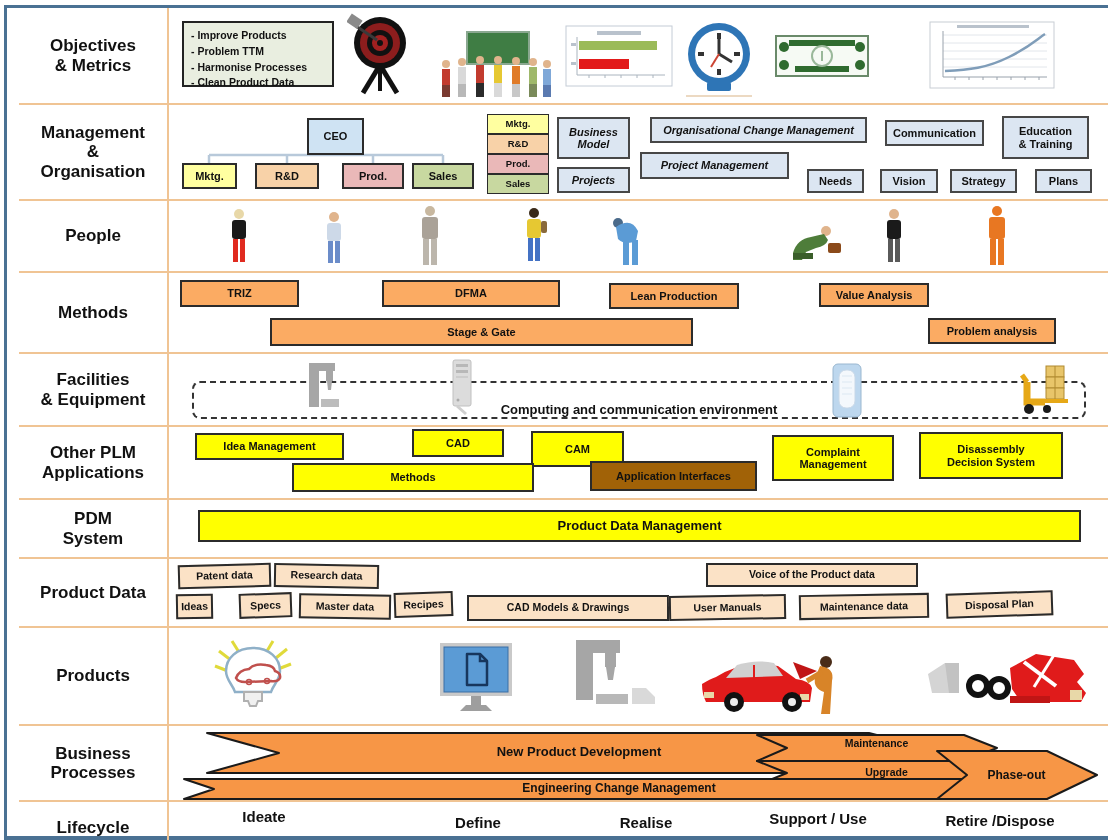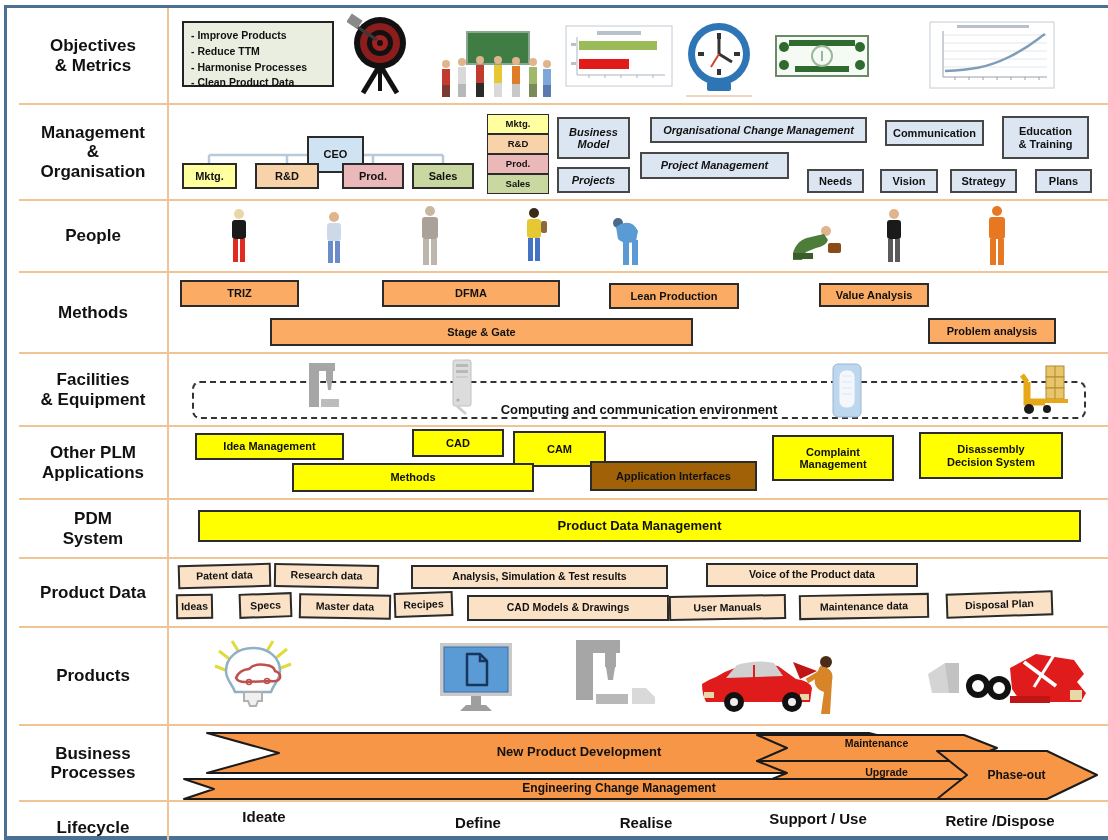--- a/index.html
+++ b/index.html
@@ -26,21 +26,21 @@
 <body>
 
 <div class="frame">
 
   <div class="row" style="height:95px">
     <div class="rlabel">Objectives
 &amp; Metrics</div>
     <div class="rcontent">
       <div class="obox" style="left:13px;top:13px;width:152px;height:66px;box-sizing:border-box">
         <div>- Improve Products</div>
-        <div>- Reduce TTM</div>
+        <div>- Problem TTM</div>
         <div>- Harmonise Processes</div>
         <div>- Clean Product Data</div>
       </div>
       <svg class="ic" style="left:178px;top:5px" width="66" height="84" viewBox="0 0 66 84">
         <line x1="33" y1="52" x2="16" y2="80" stroke="#111" stroke-width="5"></line>
         <line x1="33" y1="52" x2="50" y2="80" stroke="#111" stroke-width="5"></line>
         <line x1="33" y1="52" x2="33" y2="78" stroke="#111" stroke-width="4"></line>
         <circle cx="33" cy="30" r="26" fill="#111"></circle>
           <circle cx="33" cy="30" r="20" fill="#8c1d1d"></circle>
         <circle cx="33" cy="30" r="13" fill="#111"></circle>
@@ -152,21 +152,21 @@
       <svg class="ic" style="left:0;top:0" width="320" height="94" viewBox="0 0 320 94">
         <g stroke="#b8c9da" stroke-width="2.5" fill="none">
           <path d="M166,39 V50"></path>
             <path d="M40,50 H274"></path>
             <path d="M40,50 V58"></path>
             <path d="M118,50 V58"></path>
             <path d="M204,50 V58"></path>
             <path d="M274,50 V58"></path>
         </g>
       </svg>
-      <div class="bx" style="left:138px;top:31px;width:57px;height:37px;background:#cfe3f3">CEO</div>
+      <div class="bx" style="left:138px;top:13px;width:57px;height:37px;background:#cfe3f3">CEO</div>
       <div class="bx" style="left:13px;top:58px;width:55px;height:26px;background:#ffffa0">Mktg.</div>
       <div class="bx" style="left:86px;top:58px;width:64px;height:26px;background:#f8d2a8">R&amp;D</div>
       <div class="bx" style="left:173px;top:58px;width:62px;height:26px;background:#eab8b8">Prod.</div>
       <div class="bx" style="left:243px;top:58px;width:62px;height:26px;background:#c8d8a0">Sales</div>
       <div class="bx" style="left:318px;top:9px;width:62px;height:20px;background:#ffffa0;border-width:1.5px;font-size:9.5px">Mktg.</div>
       <div class="bx" style="left:318px;top:29px;width:62px;height:20px;background:#f8d2a8;border-width:1.5px;font-size:9.5px">R&amp;D</div>
       <div class="bx" style="left:318px;top:49px;width:62px;height:20px;background:#eab8b8;border-width:1.5px;font-size:9.5px">Prod.</div>
       <div class="bx" style="left:318px;top:69px;width:62px;height:20px;background:#c8d8a0;border-width:1.5px;font-size:9.5px">Sales</div>
       <div class="bx mg it" style="left:388px;top:12px;width:73px;height:42px">Business Model</div>
       <div class="bx mg it" style="left:388px;top:62px;width:73px;height:26px">Projects</div>
@@ -296,21 +296,21 @@
       </svg>
     </div>
   </div>
 
   <div class="row" style="height:71px">
     <div class="rlabel">Other PLM
 Applications</div>
     <div class="rcontent">
       <div class="bx yl" style="left:26px;top:6px;width:149px;height:27px">Idea Management</div>
       <div class="bx yl" style="left:243px;top:2px;width:92px;height:28px">CAD</div>
-      <div class="bx yl" style="left:344px;top:4px;width:93px;height:36px">CAM</div>
+      <div class="bx yl" style="left:362px;top:4px;width:93px;height:36px">CAM</div>
       <div class="bx yl" style="left:123px;top:36px;width:242px;height:29px">Methods</div>
       <div class="bx ly" style="left:421px;top:34px;width:167px;height:30px">Application Interfaces</div>
       <div class="bx yl" style="left:603px;top:8px;width:122px;height:46px">Complaint
 Management</div>
       <div class="bx yl" style="left:750px;top:5px;width:144px;height:47px">Disassembly
 Decision System</div>
     </div>
   </div>
 
   <div class="row" style="height:57px">
@@ -319,21 +319,20 @@
     <div class="rcontent">
       <div class="bx yl" style="left:29px;top:10px;width:883px;height:32px;font-size:13px">Product Data Management</div>
     </div>
   </div>
 
   <div class="row" style="height:67px">
     <div class="rlabel">Product Data</div>
     <div class="rcontent">
       <div class="bx pd" style="left:9px;top:5px;width:93px;height:24px;transform:rotate(-1.5deg)">Patent data</div>
       <div class="bx pd" style="left:105px;top:5px;width:105px;height:24px;transform:rotate(1deg)">Research data</div>
-      <div class="bx pd" style="left:242px;top:6px;width:257px;height:24px">Analysis, Simulation &amp; Test results</div>
       <div class="bx pd" style="left:537px;top:4px;width:212px;height:24px">Voice of the Product data</div>
       <div class="bx pd" style="left:7px;top:35px;width:37px;height:25px;transform:rotate(-1deg)">Ideas</div>
       <div class="bx pd" style="left:70px;top:34px;width:53px;height:25px;transform:rotate(-2deg)">Specs</div>
       <div class="bx pd" style="left:130px;top:35px;width:92px;height:25px;transform:rotate(1deg)">Master data</div>
       <div class="bx pd" style="left:225px;top:33px;width:59px;height:25px;transform:rotate(-2deg)">Recipes</div>
       <div class="bx pd" style="left:298px;top:36px;width:202px;height:26px">CAD Models &amp; Drawings</div>
       <div class="bx pd" style="left:500px;top:36px;width:117px;height:25px;transform:rotate(-1deg)">User Manuals</div>
       <div class="bx pd" style="left:630px;top:35px;width:130px;height:25px;transform:rotate(-1deg)">Maintenance data</div>
       <div class="bx pd" style="left:777px;top:33px;width:107px;height:25px;transform:rotate(-2deg)">Disposal Plan</div>
     </div>

